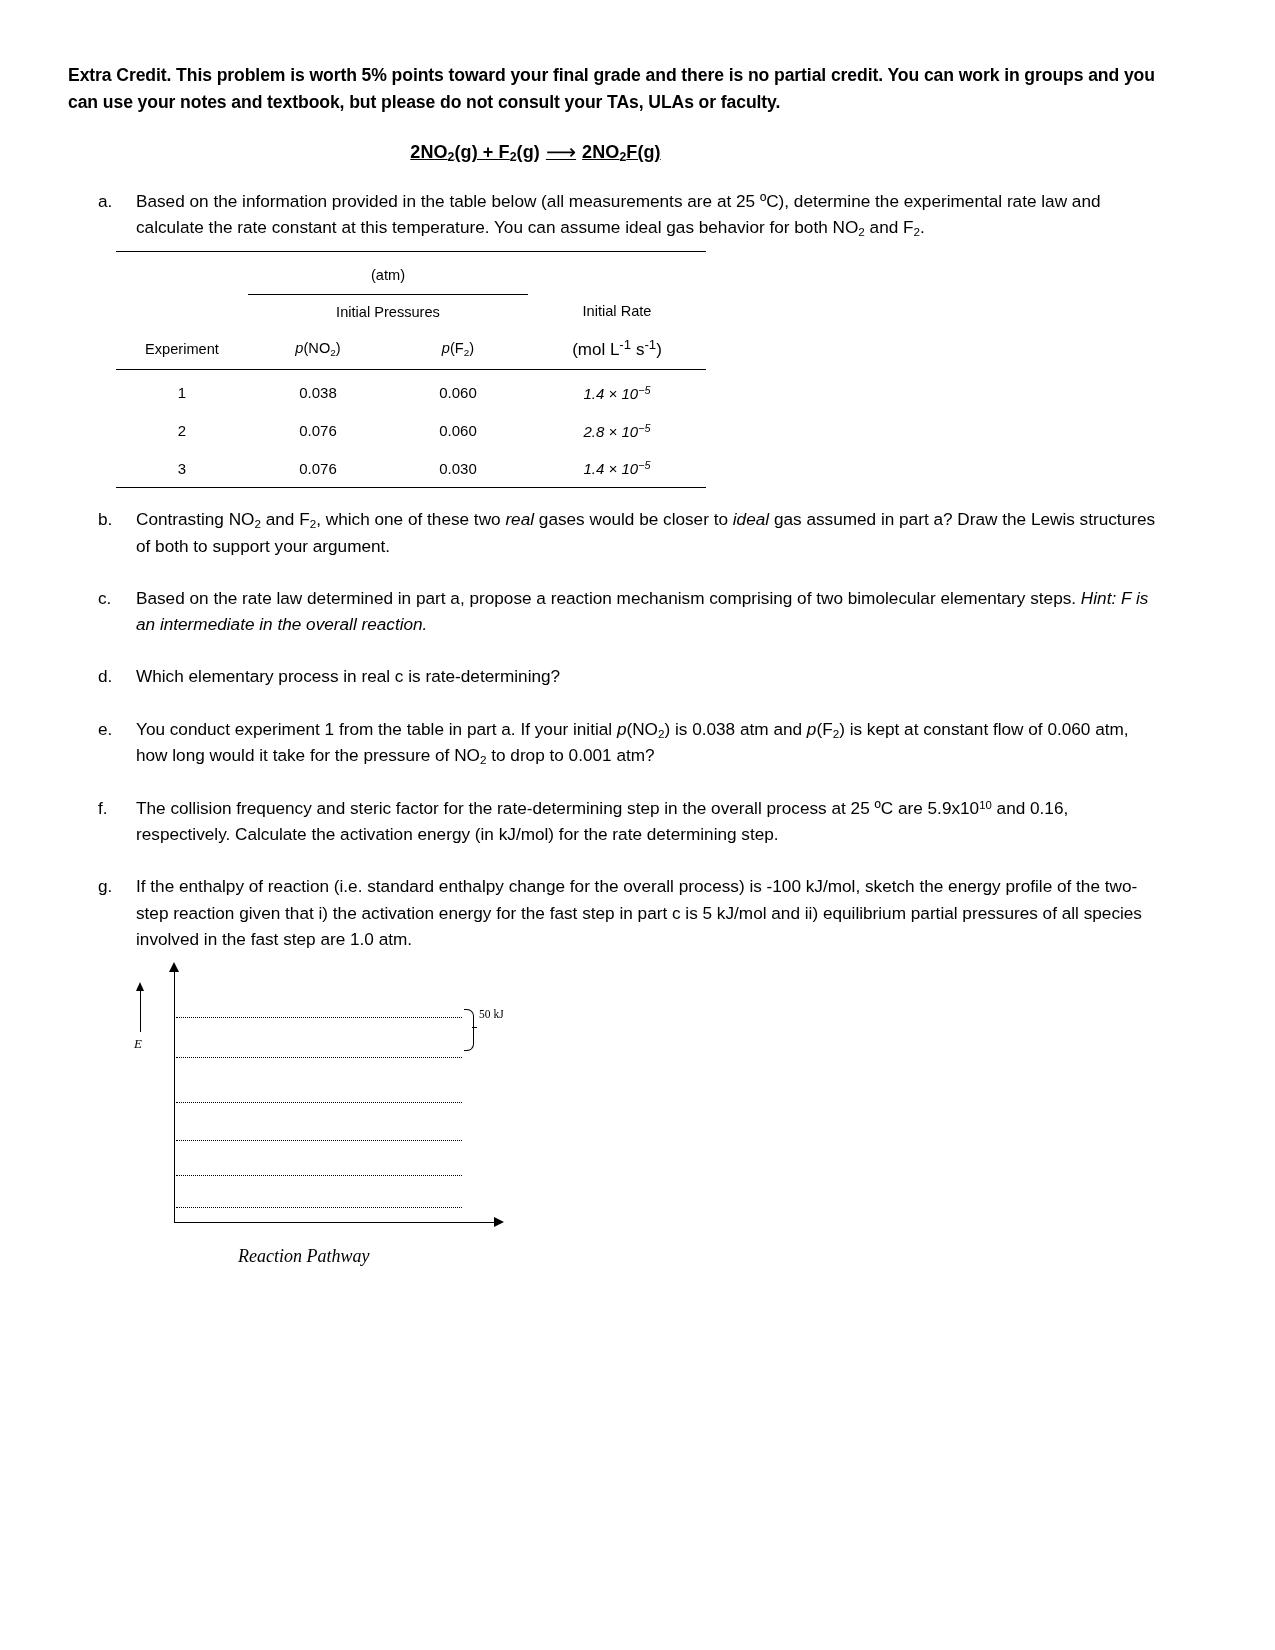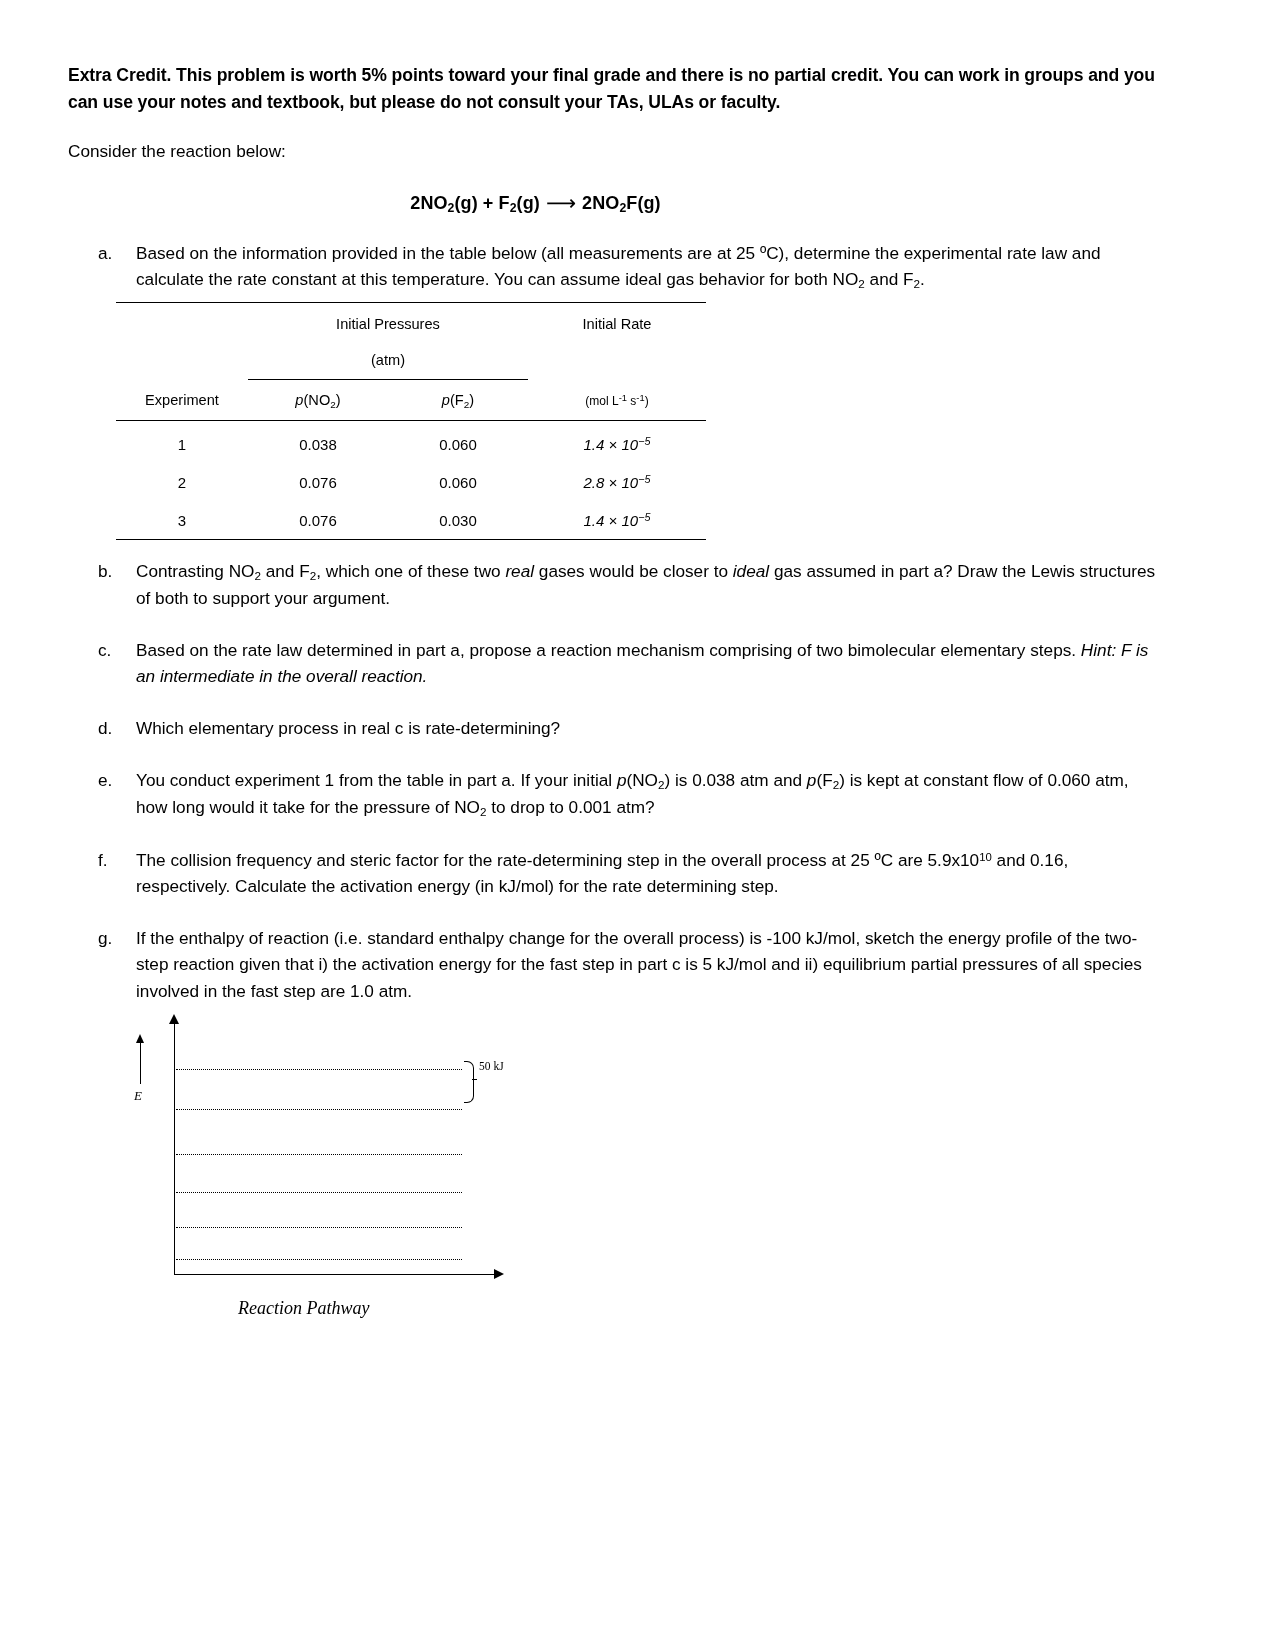--- a/index.html
+++ b/index.html
@@ -32,20 +32,21 @@
     line-height: 1.5;
     margin: 0 0 26px 0;
   }
   .equation {
     font-size: 18px;
     font-weight: bold;
     text-align: center;
     margin: 0 0 24px 0;
     padding-right: 160px;
     letter-spacing: 0.1px;
+    text-decoration: underline;
   }
   .equation .arrow {
     font-weight: normal;
     font-size: 21px;
     padding: 0 6px;
     position: relative;
     top: 1px;
   }
   sub { font-size: 0.68em; vertical-align: -0.26em; }
   sup { font-size: 0.66em; vertical-align: 0.45em; }
@@ -94,21 +95,21 @@
   .rule-bot td { border-top: 1.4px solid #000; height: 4px; }
   .subrule { border-bottom: 1.3px solid #000; }
   .hdr-cell { height: 34px; }
   .hdr-cell2 { height: 38px; }
   .hdr-cell3 { height: 40px; }
   .data-cell { height: 38px; font-size: 15px; }
   .col-exp { width: 132px; }
   .col-p1  { width: 140px; }
   .col-p2  { width: 140px; }
   .col-rate{ width: 178px; }
-  .units-small { font-size: 12px; white-space: nowrap; }
+  .units-small { font-size: 17px; white-space: nowrap; }
   .units-small sup { font-size: 0.78em; vertical-align: 0.42em; }
   .rate-val { white-space: nowrap; font-style: italic; }
   .rate-val sup { font-size: 0.72em; vertical-align: 0.45em; }
   .ital-p { font-style: italic; }
 
   
   .diagram {
     position: relative;
     margin: 10px 0 0 60px;
     width: 420px;
@@ -214,21 +215,20 @@
     font-size: 18px;
   }
 </style>
 </head>
 <body>
 
 <div class="page">
 
   <p class="intro-bold">Extra Credit. This problem is worth 5% points toward your final grade and there is no partial credit. You can work in groups and you can use your notes and textbook, but please do not consult your TAs, ULAs or faculty.</p>
 
-  <p class="consider">Consider the reaction below:</p>
 
   <p class="equation"><span>2NO</span><sub>2</sub><span>(g) + F</span><sub>2</sub><span>(g)</span><span class="arrow">⟶</span><span>2NO</span><sub>2</sub><span>F(g)</span></p>
 
   <ul class="qlist">
 
     <li class="qitem tight">
       <span class="marker">a.</span><span>Based on the information provided in the table below (all measurements are at 25 ºC), determine the experimental rate law and calculate the rate constant at this temperature. You can assume ideal gas behavior for both NO</span><sub>2</sub><span> and F</span><sub>2</sub><span>.</span>
     </li>
 
     <li>
@@ -241,28 +241,28 @@
               <col class="col-rate">
           </colgroup>
           <tbody>
             <tr class="rule-top">
               <td></td>
                 <td></td>
               <td></td>
                 <td></td>
             </tr>
             <tr>
+              <td class="hdr-cell2"></td>
+              <td class="hdr-cell2 subrule" colspan="2">(atm)</td>
+              <td class="hdr-cell2"></td>
+            </tr>
+            <tr>
               <td class="hdr-cell"></td>
               <td class="hdr-cell" colspan="2">Initial Pressures</td>
               <td class="hdr-cell">Initial Rate</td>
-            </tr>
-            <tr>
-              <td class="hdr-cell2"></td>
-              <td class="hdr-cell2 subrule" colspan="2">(atm)</td>
-              <td class="hdr-cell2"></td>
             </tr>
             <tr>
               <td class="hdr-cell3">Experiment</td>
               <td class="hdr-cell3"><span class="ital-p">p</span><span>(NO</span><sub>2</sub><span>)</span></td>
               <td class="hdr-cell3"><span class="ital-p">p</span><span>(F</span><sub>2</sub><span>)</span></td>
               <td class="hdr-cell3"><span class="units-small"><span>(mol L</span><sup>-1</sup><span> s</span><sup>-1</sup><span>)</span></span></td>
             </tr>
             <tr class="rule-mid">
               <td></td>
                 <td></td>

